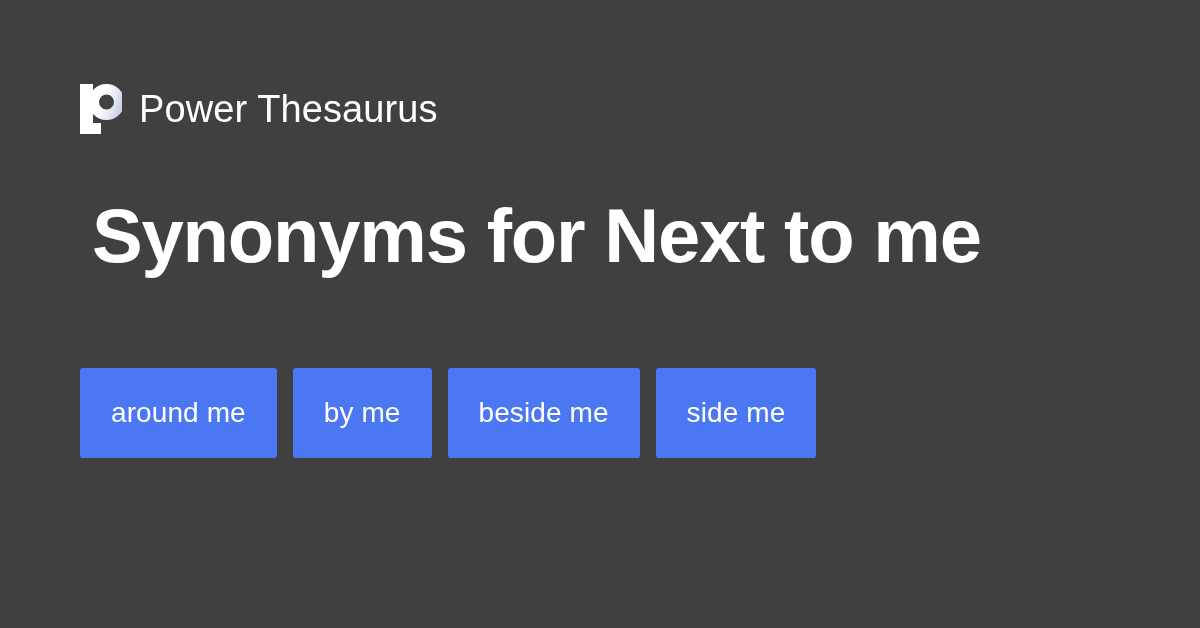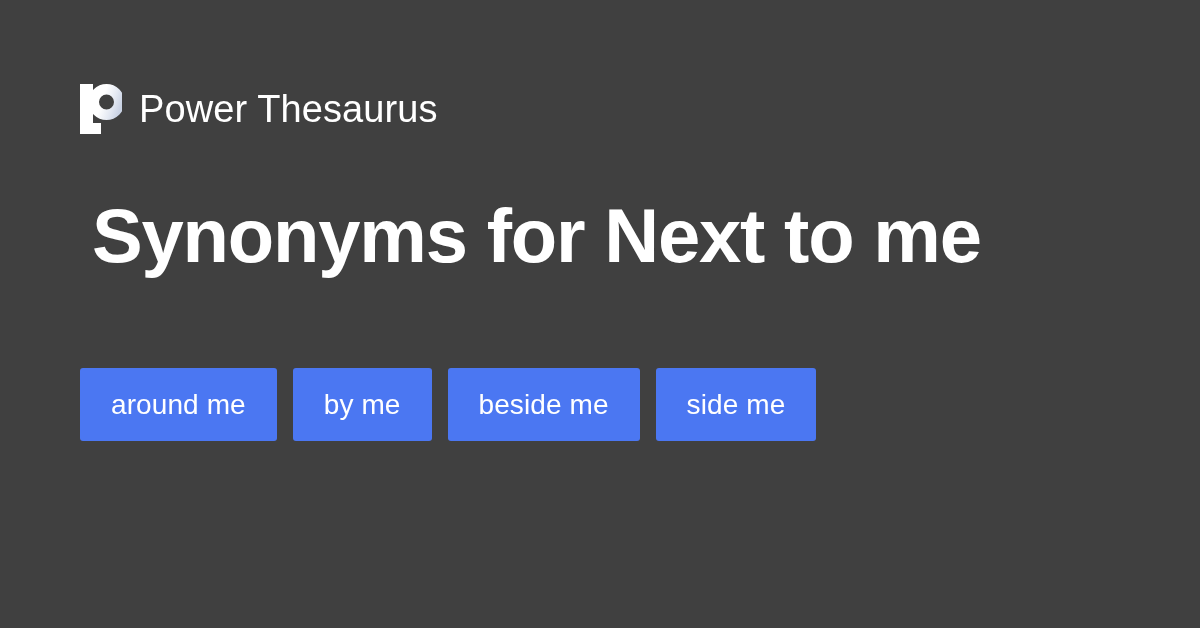--- a/index.html
+++ b/index.html
@@ -74,21 +74,21 @@
     flex-wrap: wrap;
     gap: 23px 16px;
     align-content: flex-start;
   }
 
   .chip {
     background: #4b77f2;
     color: #ffffff;
     border: none;
     border-radius: 3px;
-    height: 73px;
+    height: 90px;
     box-sizing: border-box;
     padding: 0 31px;
     display: flex;
     align-items: center;
     justify-content: center;
     font-family: "Liberation Sans", sans-serif;
     font-size: 28px;
     font-weight: 400;
     line-height: 1;
     letter-spacing: 0.1px;

